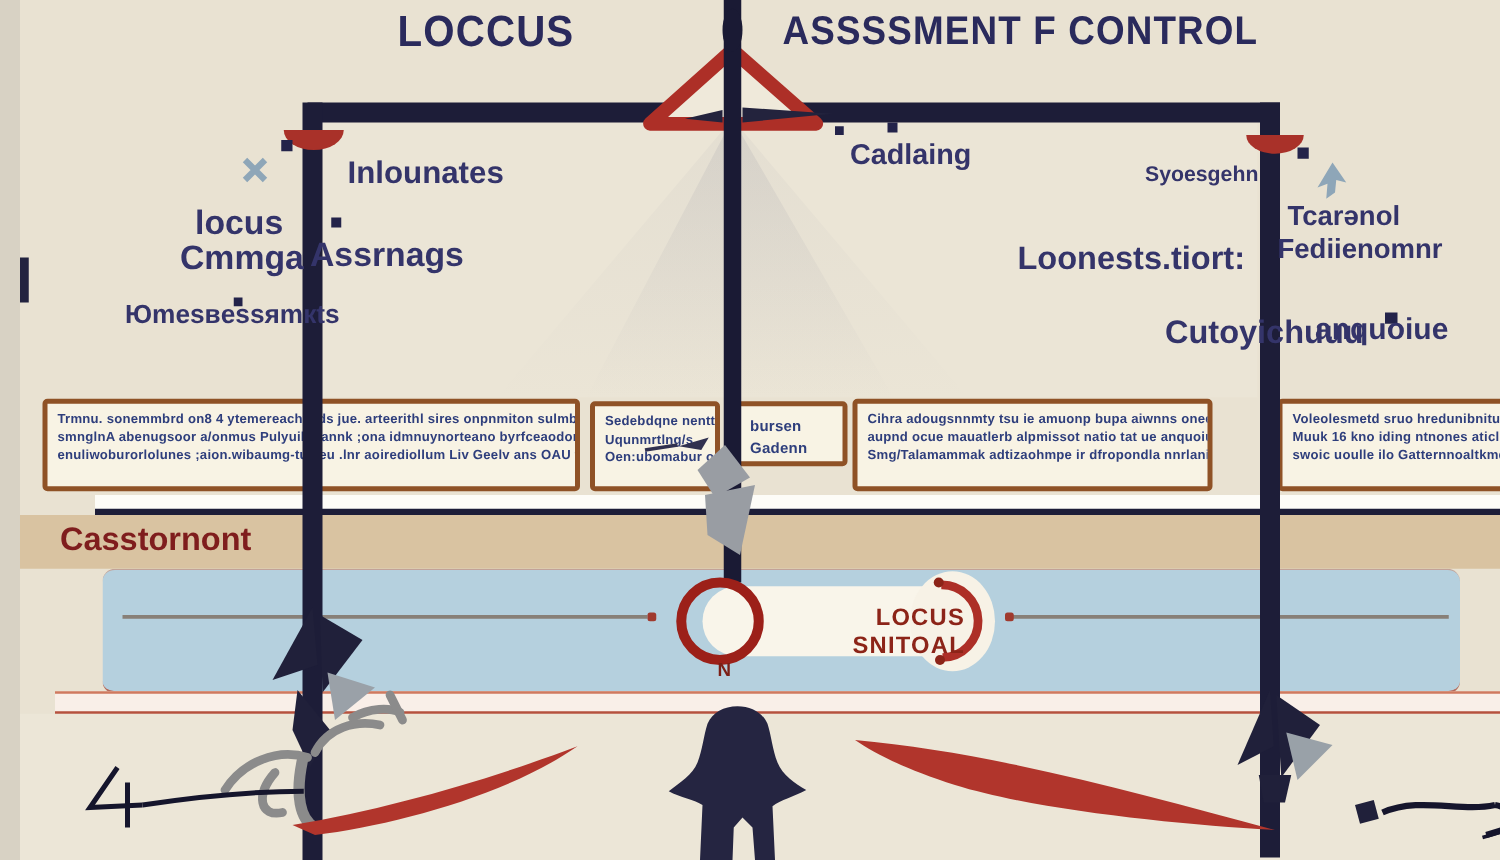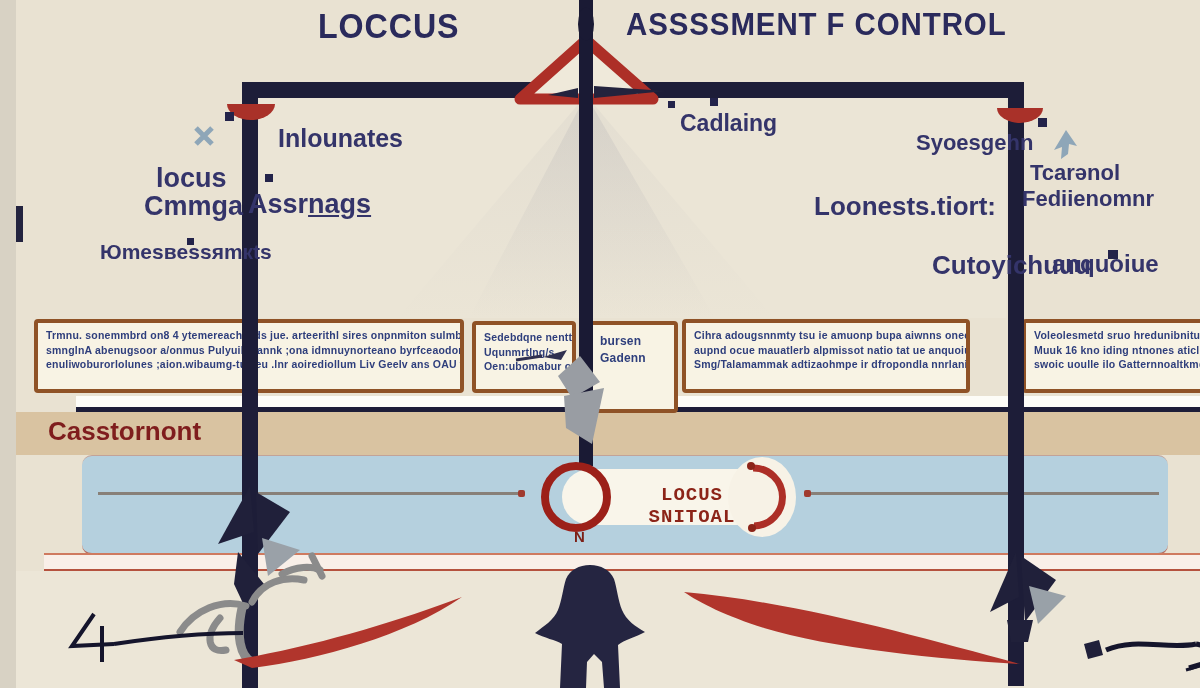--- a/index.html
+++ b/index.html
@@ -26,43 +26,43 @@
   
   .title{top:6px;font-weight:bold;color:#2a2a5c;z-index:3;transform:scaleX(.92);transform-origin:left top;white-space:nowrap;}
   .title.l{left:302px;font-size:35px;letter-spacing:1px;}
   .title.r{left:610px;font-size:32px;letter-spacing:1px;}
   
   .lbl{position:absolute;font-weight:bold;color:var(--text_navy,#34346a);z-index:3;white-space:nowrap;}
   #lbl-inlounates{left:262px;top:124px;font-size:25px;}
   #lbl-locus{left:140px;top:163px;font-size:27px;}
   #lbl-cmmga{left:128px;top:191px;font-size:27px;}
   #lbl-assrnags{left:232px;top:189px;font-size:27px;}
-  #lbl-assrnags .u{text-decoration:underline;}
+  #lbl-assrnags .u{}
   #lbl-qmes{left:84px;top:240px;font-size:21px;}
   #lbl-cadlaing{left:664px;top:110px;font-size:23px;}
   #lbl-aazs{left:642px;top:134px;font-size:23px;}
-  #lbl-syoesgehn{left:900px;top:130px;font-size:22px;}
+  #lbl-syoesgehn{left:900px;top:130px;font-size:17px;}
   #lbl-loonests{left:798px;top:191px;font-size:26px;}
   #lbl-cutoyichuuu{left:916px;top:250px;font-size:26px;}
   #lbl-tcarenol{left:1014px;top:160px;font-size:22px;}
   #lbl-fedii{left:1006px;top:186px;font-size:22px;}
   #lbl-econhizad{left:1036px;top:250px;font-size:24px;}
   #lbl-casstornont{left:32px;top:416px;font-size:26px;color:#7f1d1d;z-index:3;}
   
   .tbox{position:absolute;box-sizing:border-box;border:4px solid var(--brown_border,#8f5226);
         background:var(--box_fill,#f8f3e4);border-radius:4px;color:#2e3e7c;
         font-size:10.5px;font-weight:bold;line-height:14.5px;letter-spacing:.2px;
         padding:5px 8px;overflow:hidden;z-index:1;white-space:nowrap;}
   #box1{left:18px;top:319px;width:430px;height:74px;}
   #box2{left:456px;top:321px;width:104px;height:72px;}
-  #box3{left:572px;top:321px;width:90px;height:92px;font-size:12px;line-height:17px;padding-top:8px;}
+  #box3{left:572px;top:321px;width:90px;height:52px;font-size:12px;line-height:17px;padding-top:8px;}
   #box4{left:666px;top:319px;width:288px;height:74px;}
   #box5{left:1006px;top:319px;width:190px;height:74px;}
   
-  #pill-label{left:596px;top:484px;width:160px;text-align:center;font-family:Liberation Mono, monospace;
+  #pill-label{left:596px;top:484px;width:160px;text-align:right;font-family:Liberation Sans, sans-serif;
               font-size:19px;font-weight:bold;color:var(--dark_red,#8c2418);letter-spacing:1px;z-index:3;}
   #pill-sub{left:558px;top:528px;font-size:15px;font-weight:bold;color:#7c1f16;z-index:3;}
   svg.art{position:absolute;left:0;top:0;z-index:2;pointer-events:none;}
 </style>
 </head>
 <body>
 
 <div class="stage">
 
   <div class="abs bg-panel"></div>

